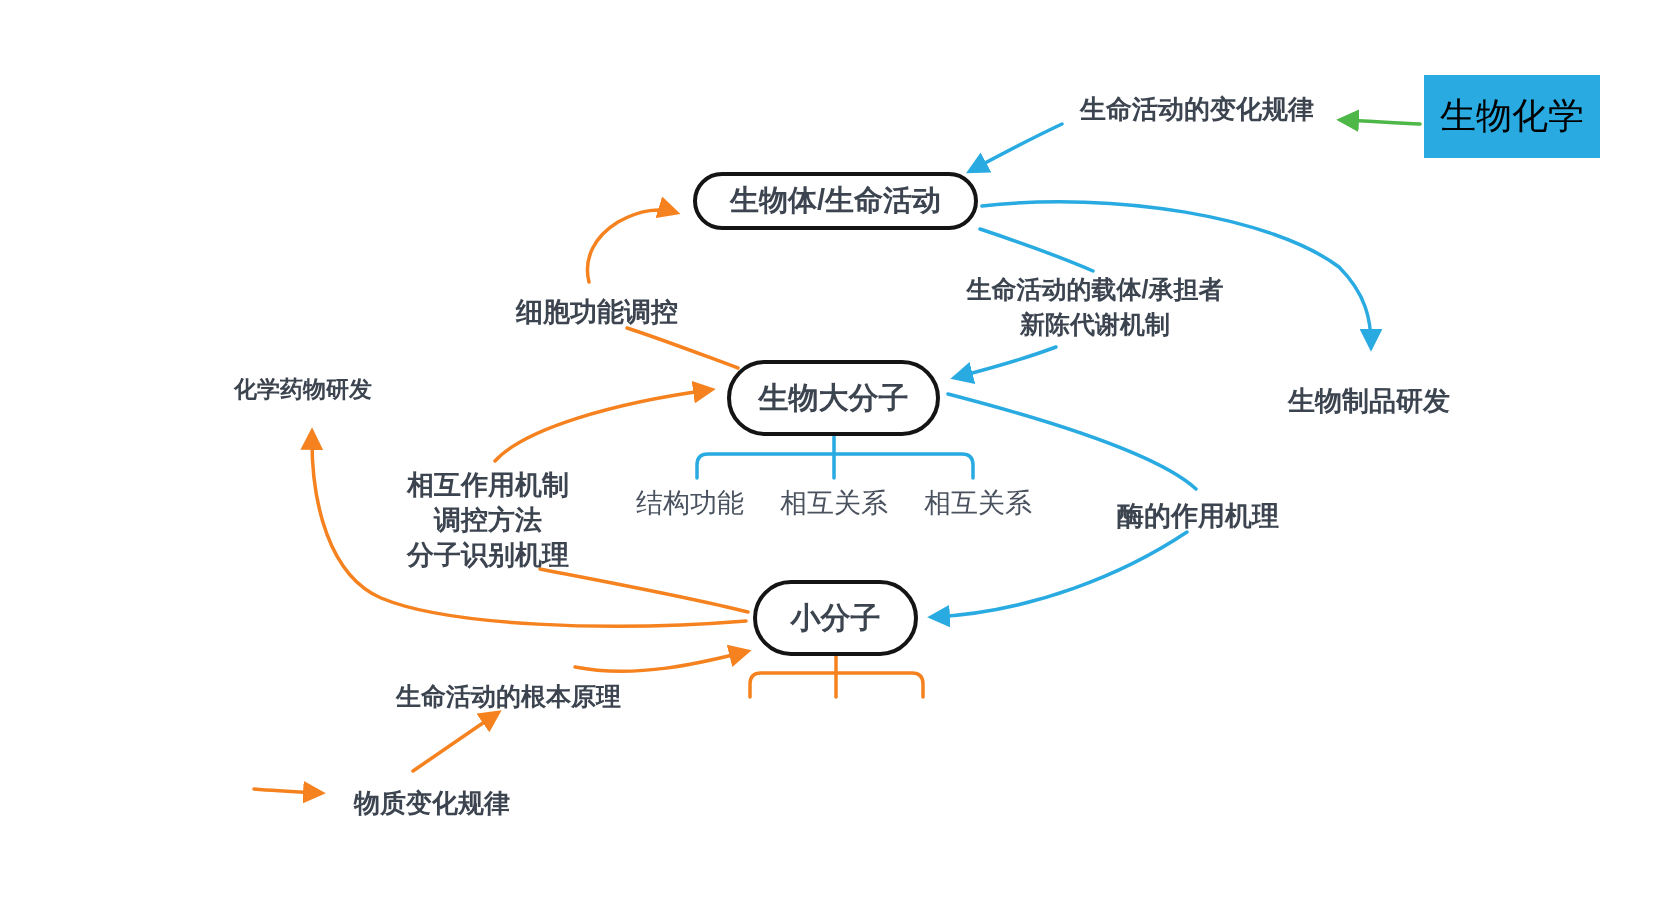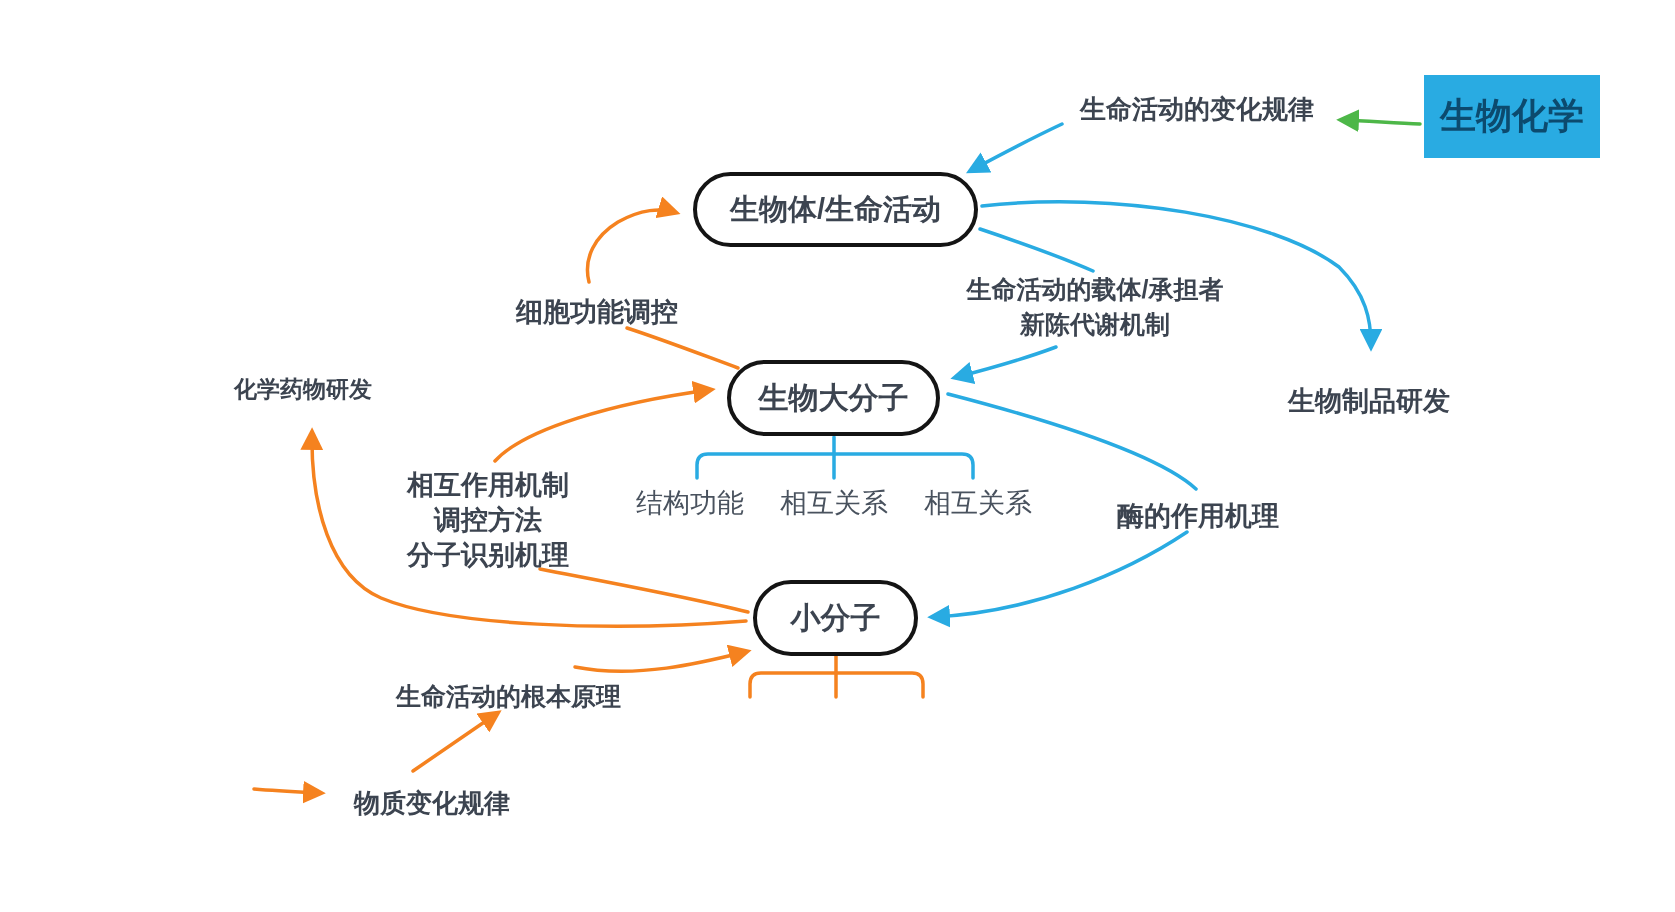--- a/index.html
+++ b/index.html
@@ -6,26 +6,26 @@
   .canvas{
     position:relative;width:1675px;height:912px;background:#ffffff;overflow:hidden;
     font-family:"Liberation Sans",sans-serif;color:#3C4450;
   }
   .layer{position:absolute;left:0;top:0;width:1675px;height:912px;}
   .node{
     position:absolute;box-sizing:border-box;background:#ffffff;border:4px solid #141414;
     border-radius:44px;display:flex;align-items:center;justify-content:center;
     font-weight:700;color:#3C4450;white-space:nowrap;z-index:3;
   }
-  .node-organism{left:693px;top:172px;width:285px;height:75px;font-size:29px;}
+  .node-organism{left:693px;top:172px;width:285px;height:58px;font-size:29px;}
   .node-macro{left:727px;top:360px;width:213px;height:76px;font-size:30px;}
   .node-small{left:753px;top:580px;width:165px;height:76px;font-size:30px;}
   .box{
     position:absolute;box-sizing:border-box;display:flex;align-items:center;justify-content:center;
-    font-weight:700;color:#0c4a6e;white-space:nowrap;z-index:3;
+    font-weight:400;color:#000000;white-space:nowrap;z-index:3;
   }
   .box-biochem{left:1424px;top:75px;width:176px;height:83px;background:#29ABE2;font-size:36px;}
   .box-chembio{left:73px;top:738px;width:175px;height:82px;background:#F97C0E;font-size:33px;}
   .lbl{position:absolute;font-weight:700;color:#3C4450;white-space:nowrap;z-index:2;}
   .lbl-life-change{left:1080px;top:92px;font-size:26px;}
   .lbl-cell{left:516px;top:294px;font-size:27px;}
   .lbl-carrier{left:945px;top:272px;width:300px;text-align:center;font-size:25px;line-height:35px;}
   .lbl-bioproduct{left:1288px;top:383px;font-size:27px;}
   .lbl-drug{left:234px;top:374px;font-size:23px;}
   .lbl-interaction{left:400px;top:468px;width:176px;text-align:center;font-size:27px;line-height:35px;}

